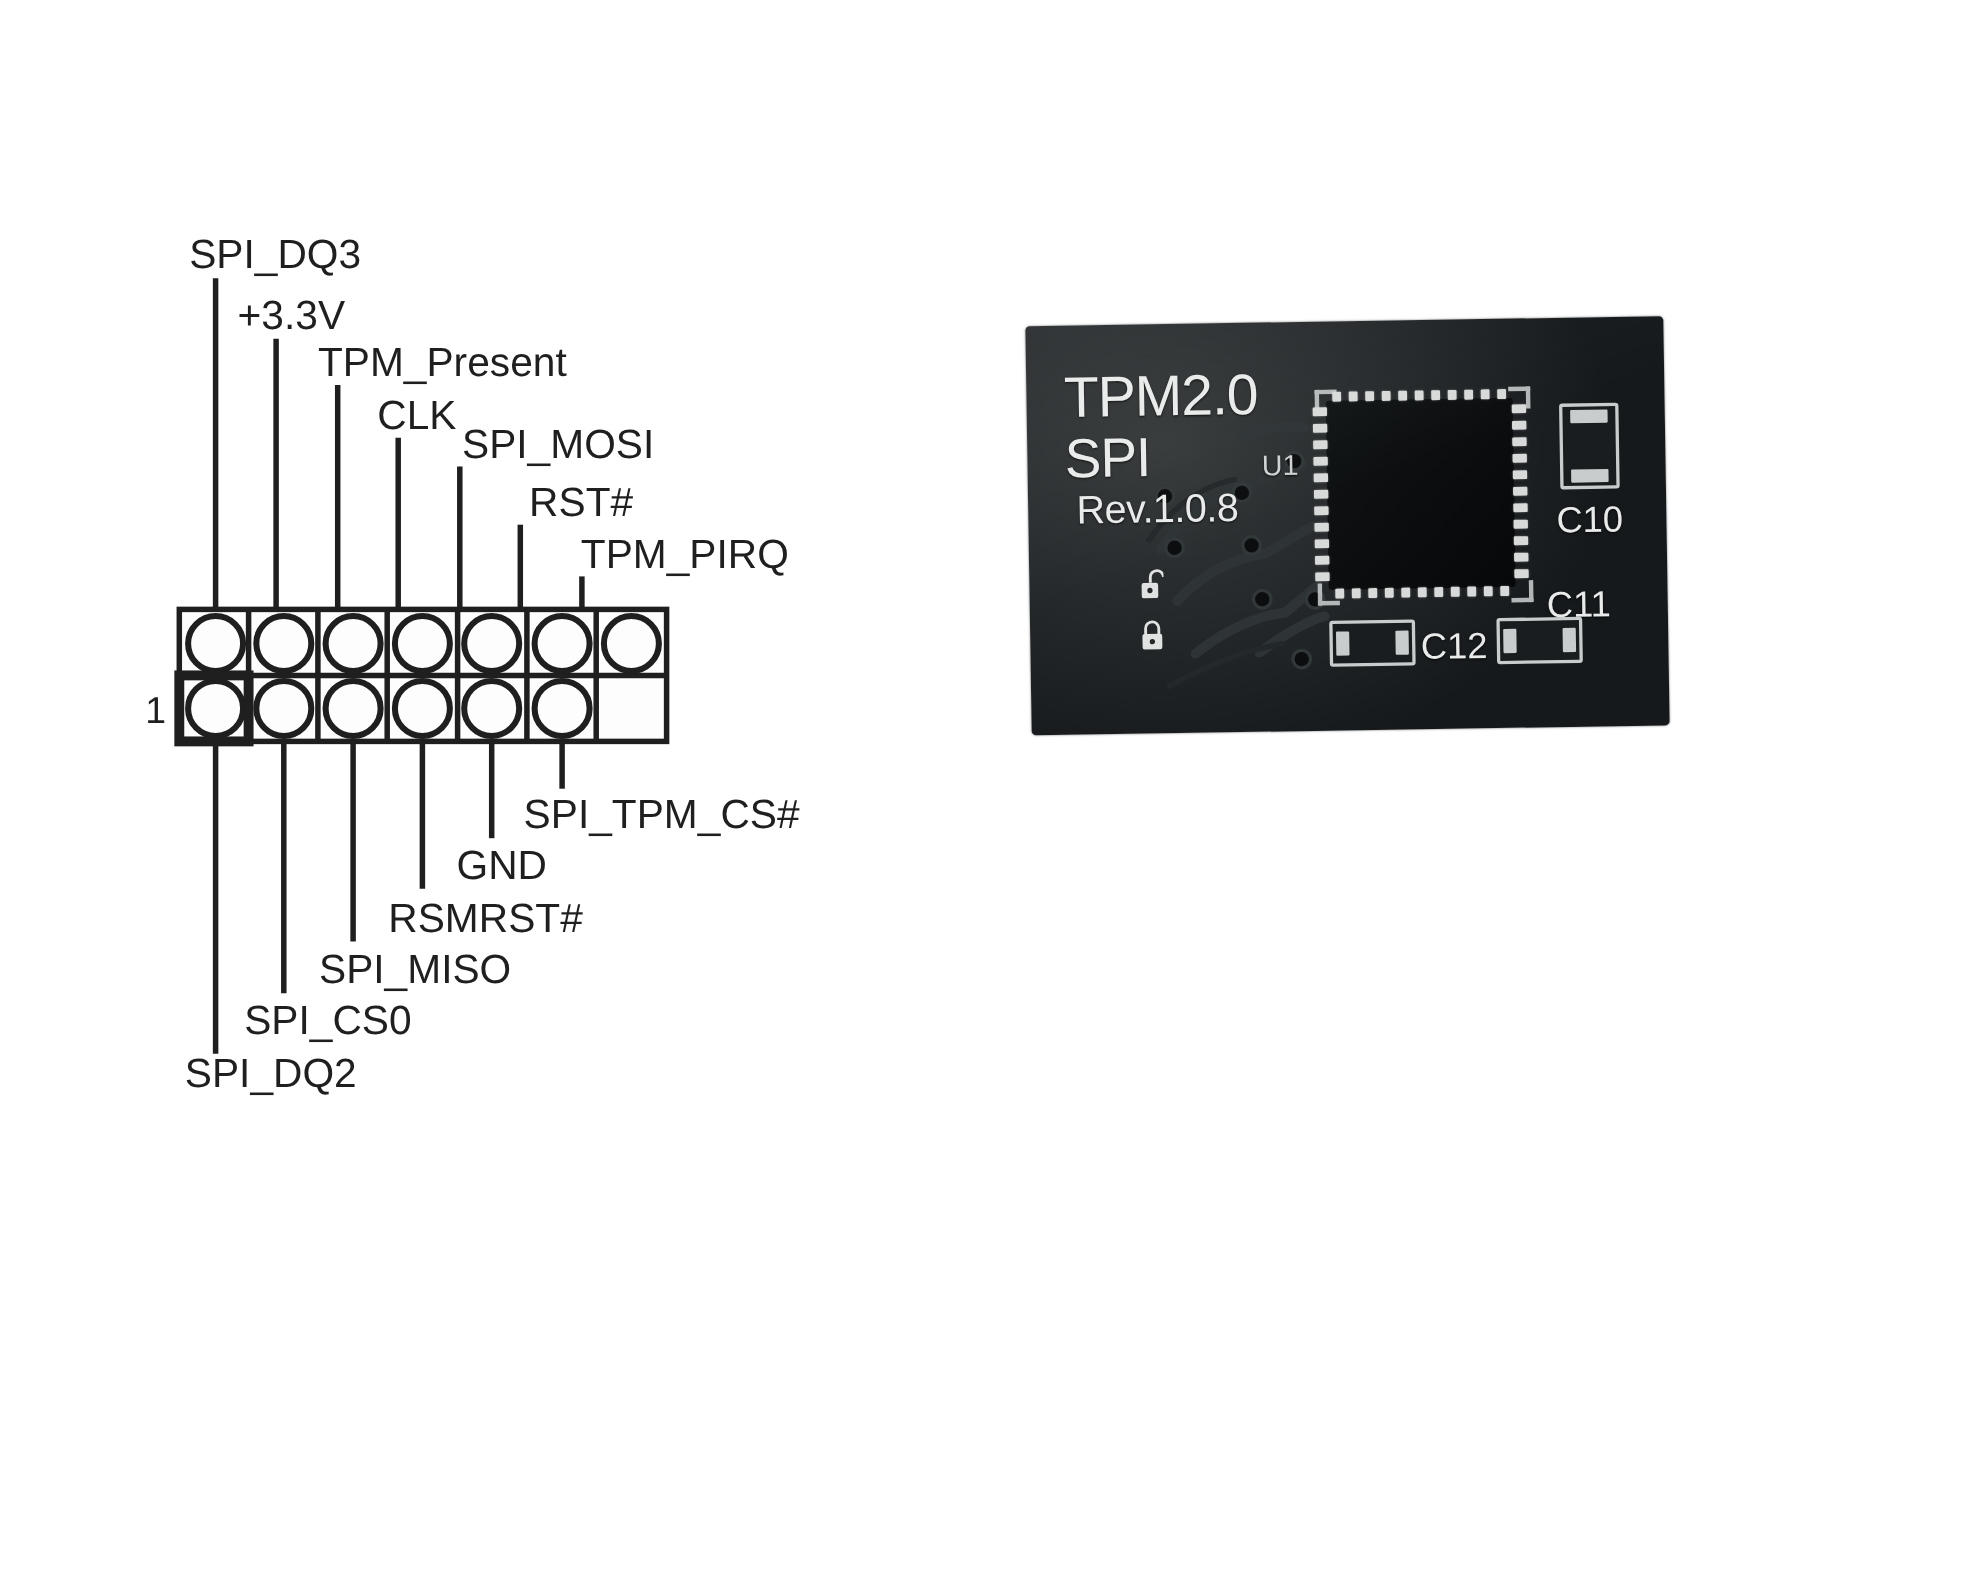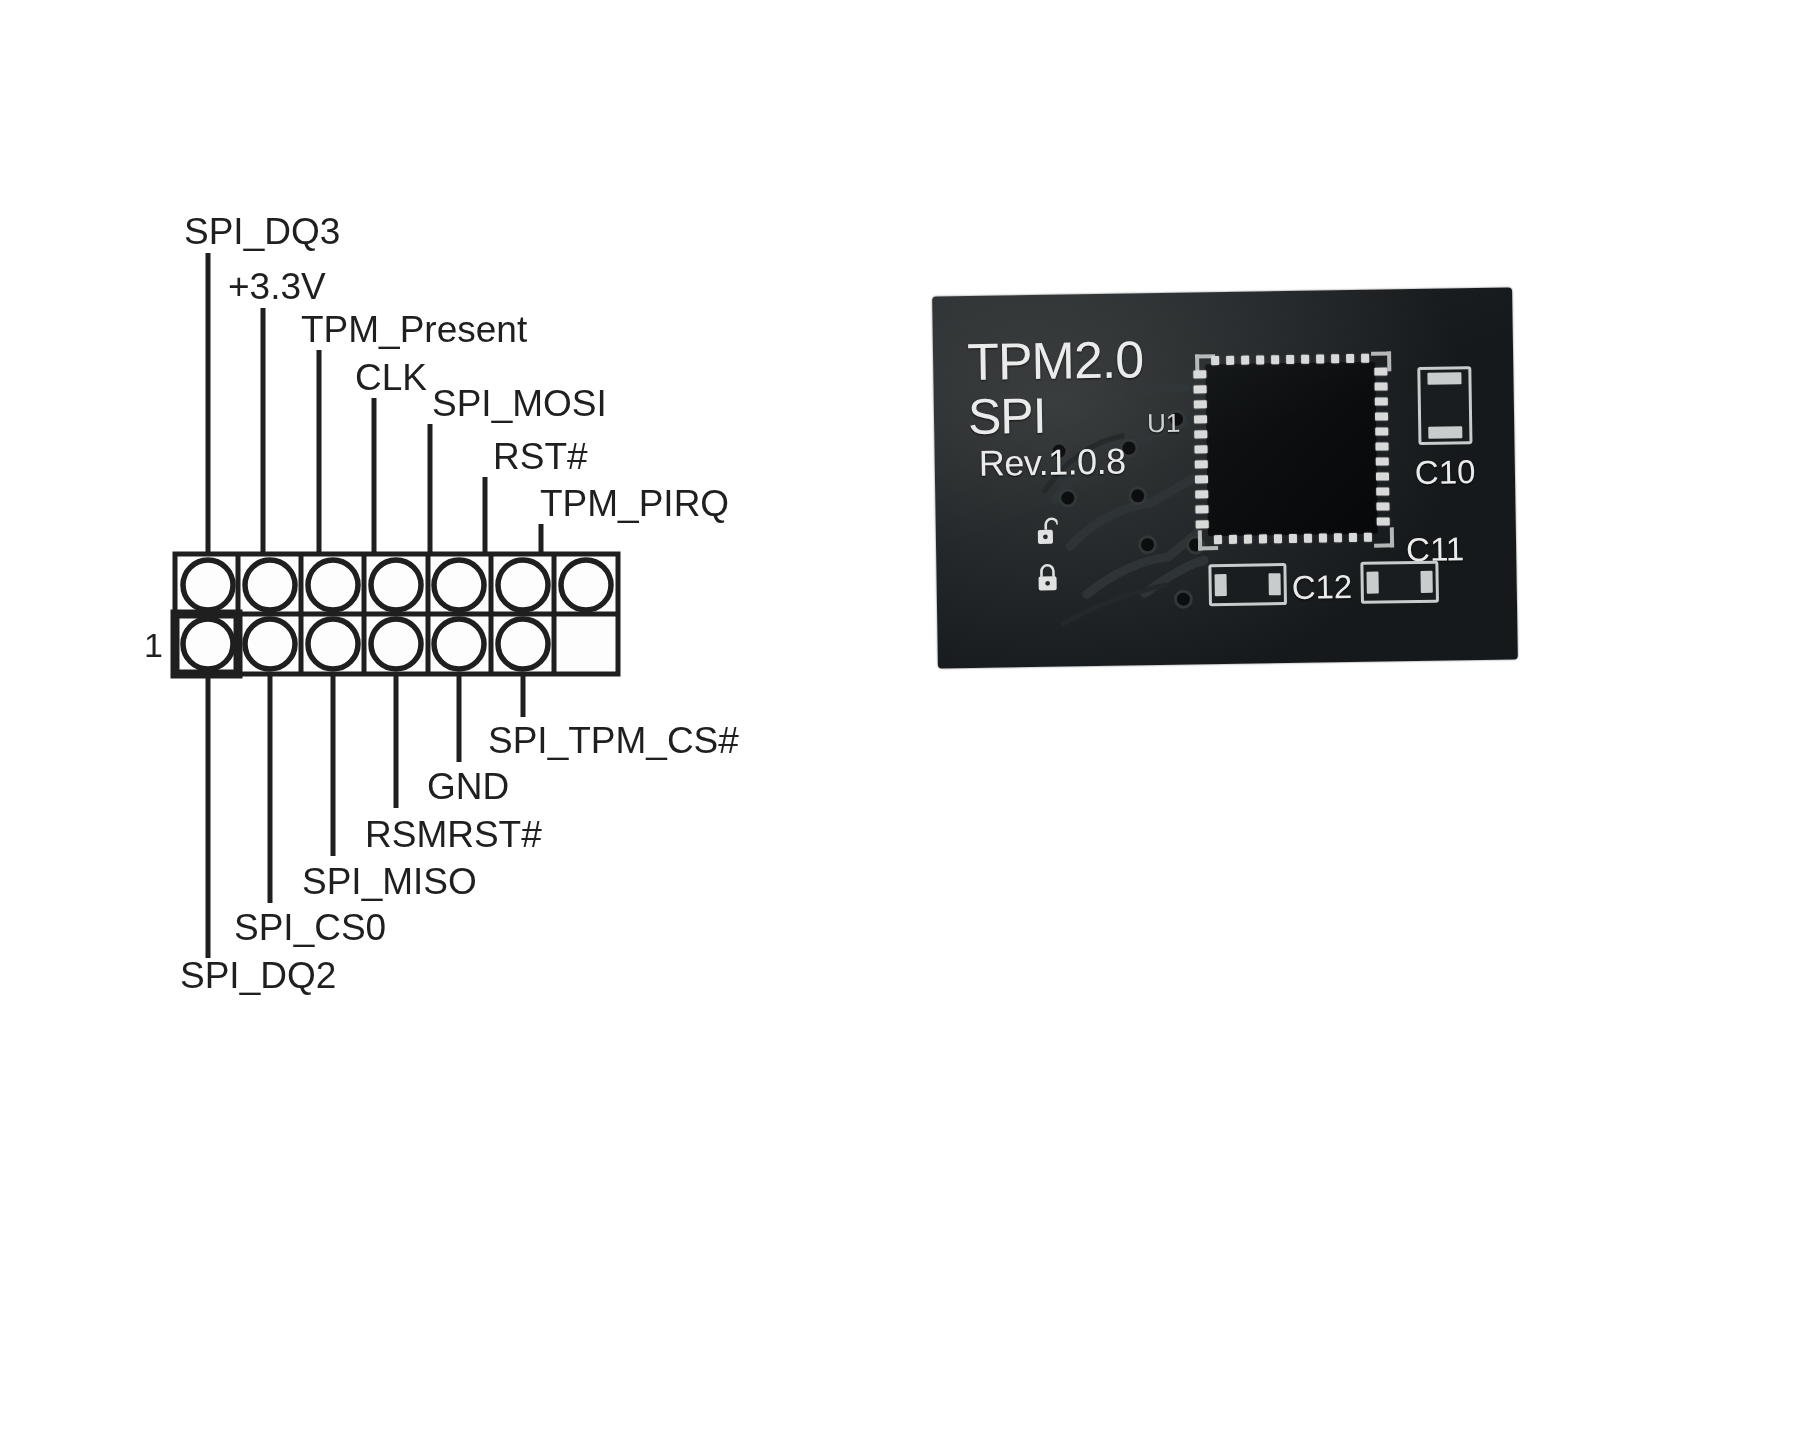--- a/index.html
+++ b/index.html
@@ -12,21 +12,21 @@
     height: 1450px;
     position: relative;
     overflow: hidden;
     font-family: "Liberation Sans", sans-serif;
     color: #1a1a1a;
   }
 
   
   #pinout-diagram {
     position: absolute;
-    left: 12px;
+    left: 0;
     top: 0;
     width: 900px;
     height: 1450px;
   }
   #pinout-svg {
     position: absolute;
     left: 0;
     top: 0;
   }
   .lbl {

